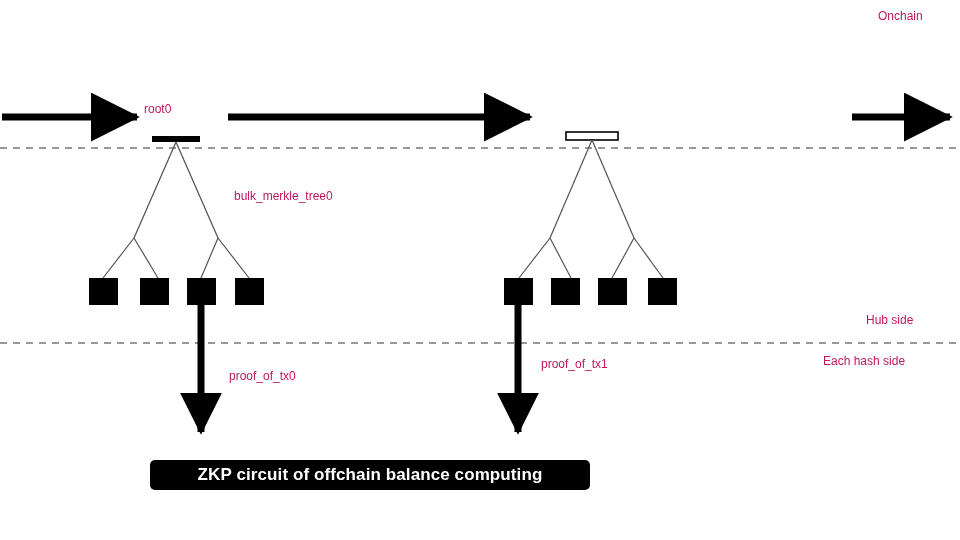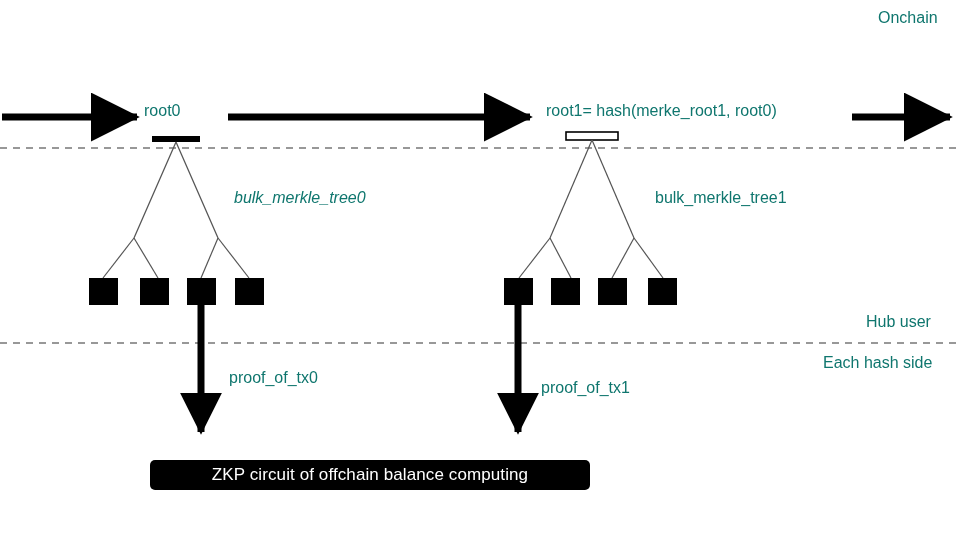--- a/index.html
+++ b/index.html
@@ -20,52 +20,52 @@
   #canvas svg.layer {
     position: absolute;
     left: 0;
     top: 0;
     width: 960px;
     height: 540px;
   }
   .lbl {
     position: absolute;
     font-family: "Liberation Sans", sans-serif;
-    font-size: 16px;
-    color: #0f766e;
+    font-size: 12px;
+    color: #be185d;
     white-space: nowrap;
     line-height: 1;
   }
   .lbl-onchain   { left: 878px; top: 10px;  }
   .lbl-hub       { left: 866px; top: 314px; }
   .lbl-user      { left: 823px; top: 355px; }
   .lbl-root0     { left: 144px; top: 103px; }
   .lbl-root1     { left: 546px; top: 103px; }
-  .lbl-tree0     { left: 234px; top: 190px; font-style: italic; }
+  .lbl-tree0     { left: 234px; top: 190px; }
   .lbl-tree1     { left: 655px; top: 190px; }
   .lbl-proof0    { left: 229px; top: 370px; }
-  .lbl-proof1    { left: 541px; top: 380px; text-align: center; }
+  .lbl-proof1    { left: 541px; top: 358px; text-align: center; }
 
   .zkp-box {
     position: absolute;
     left: 150px;
     top: 460px;
     width: 440px;
     height: 30px;
     background: #000000;
     border-radius: 5px;
     display: flex;
     align-items: center;
     justify-content: center;
   }
   .zkp-box span {
     color: #ffffff;
     font-family: "Liberation Sans", sans-serif;
     font-size: 17px;
-    font-weight: normal;
+    font-weight: bold;
     letter-spacing: 0.1px;
   }
 </style>
 </head>
 <body>
 
 <div id="canvas">
 
   <svg class="layer" viewBox="0 0 960 540">
     <defs>
@@ -135,31 +135,29 @@
     <g>
       <line x1="201" y1="305" x2="201" y2="432" stroke="#000000" stroke-width="7" marker-end="url(#fatArrowDown)"></line>
     </g>
     <g>
       <line x1="518" y1="305" x2="518" y2="432" stroke="#000000" stroke-width="7" marker-end="url(#fatArrowDown)"></line>
     </g>
   </svg>
 
   <div class="lbl lbl-onchain">Onchain</div>
 
-  <div class="lbl lbl-hub">Hub user</div>
+  <div class="lbl lbl-hub">Hub side</div>
 
   <div class="lbl lbl-user">Each hash side</div>
 
   <div class="lbl lbl-root0">root0</div>
 
-  <div class="lbl lbl-root1">root1= hash(merke_root1, root0)</div>
 
   <div class="lbl lbl-tree0">bulk_merkle_tree0</div>
 
-  <div class="lbl lbl-tree1">bulk_merkle_tree1</div>
 
   <div class="lbl lbl-proof0">proof_of_tx0</div>
 
   <div class="lbl lbl-proof1">proof_of_tx1</div>
 
   <div class="zkp-box">
     <span>ZKP circuit of offchain balance computing</span>
   </div>
 
 </div>

